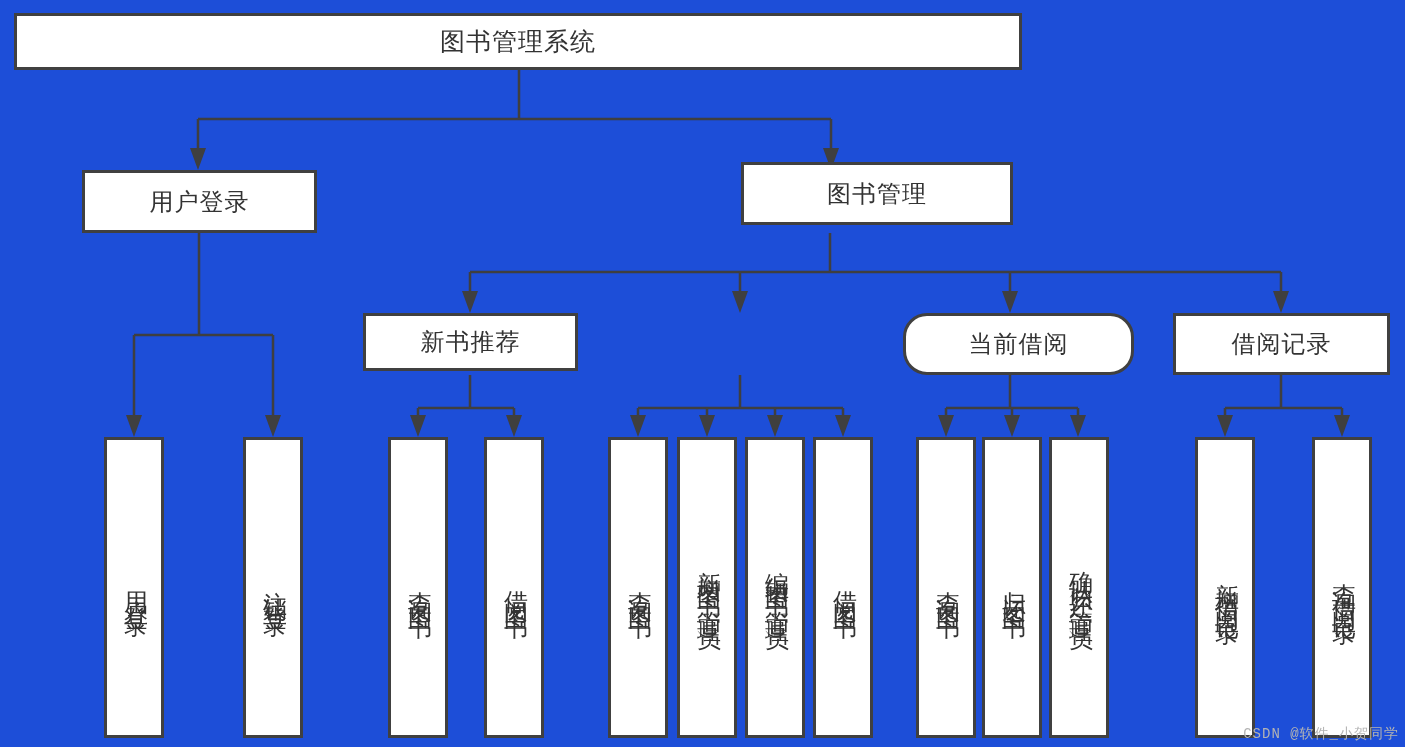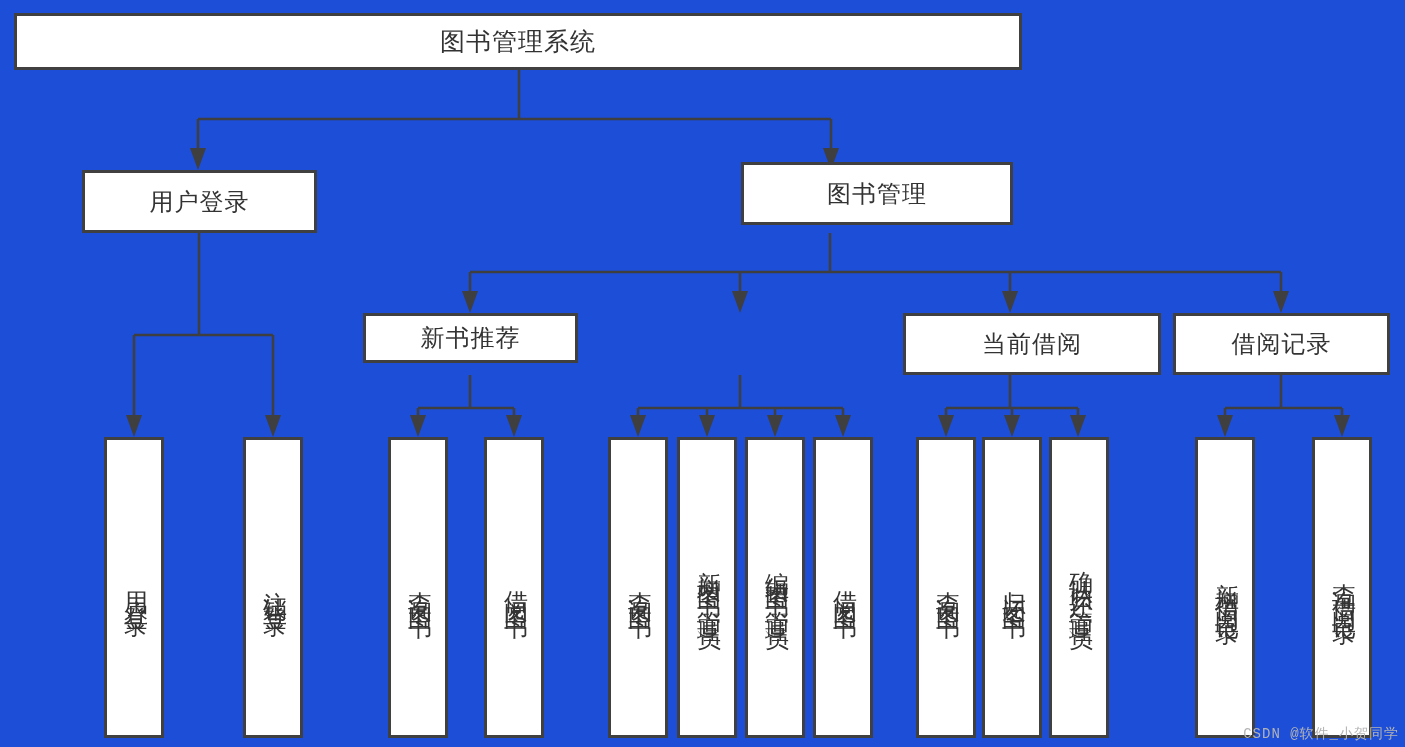--- a/index.html
+++ b/index.html
@@ -124,24 +124,24 @@
     <span class="hlabel root-label">图书管理系统</span>
   </div>
 
   <div class="box" style="left:82px; top:170px; width:235px; height:63px;">
     <span class="hlabel">用户登录</span>
   </div>
   <div class="box" style="left:713px; top:162px; width:272px; height:63px;margin-left:28px;">
     <span class="hlabel">图书管理</span>
   </div>
 
-  <div class="box" style="left:363px; top:313px; width:215px; height:50px;">
+  <div class="box" style="left:363px; top:313px; width:215px; height:58px;">
     <span class="hlabel">新书推荐</span>
   </div>
-  <div class="box" style="left:903px; top:313px; width:258px; height:62px;">
+  <div class="box" style="left:903px; top:313px; width:231px; height:62px;border-radius:24px;">
     <span class="hlabel">当前借阅</span>
   </div>
   <div class="box" style="left:1173px; top:313px; width:217px; height:62px;">
     <span class="hlabel">借阅记录</span>
   </div>
 
   <div class="box vbox" style="left:104px; top:437px; width:60px; height:301px;">
     <span class="vlabel">用户登录</span>
   </div>
   <div class="box vbox" style="left:243px; top:437px; width:60px; height:301px;">

